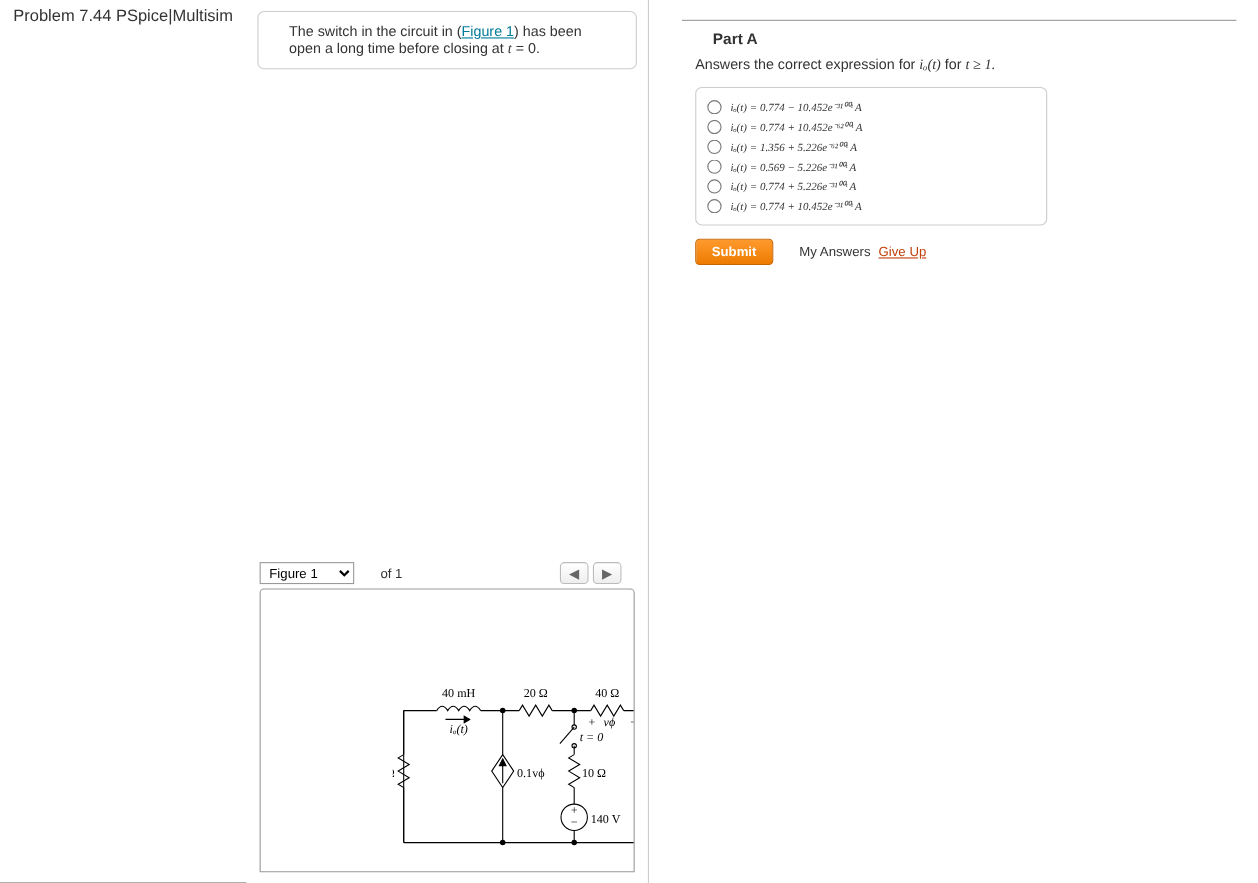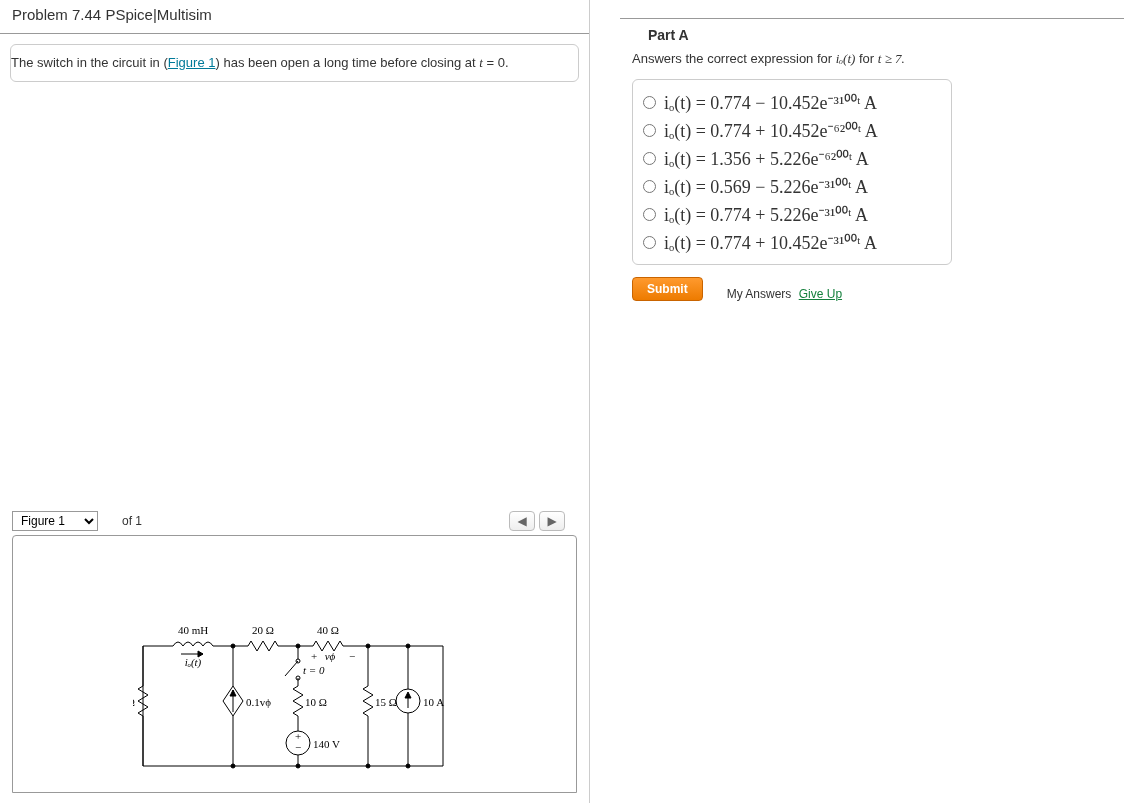--- a/index.html
+++ b/index.html
@@ -4,45 +4,45 @@
 <style>
   * { box-sizing: border-box; }
   body {
     margin: 0;
     font-family: Arial, Helvetica, sans-serif;
     font-size: 13px;
     color: #333;
     background: #fff;
   }
   .container { display: flex; width: 1144px; height: 803px; }
-  .left-pane { width: 590px; border-right: 1px solid #ccc; display:flex; flex-direction:column; }
+  .left-pane { width: 590px; border-right: 1px solid #ccc; display:flex; flex-direction:row; }
   .right-pane { flex: 1; padding: 20px 20px 0 30px; }
   .title-bar { padding: 6px 12px 10px 12px; font-size: 15px; color:#333; border-bottom: 1px solid #999; }
   .mid-left { padding:10px; flex:1; display:flex; flex-direction:column; }
-  .instr-box { border:1px solid #ccc; border-radius:6px; padding:10px 0; font-size:13px; }
+  .instr-box { border:1px solid #ccc; border-radius:6px; padding:10px 28px; font-size:13px; }
   .instr-box a { color:#007a99; text-decoration: underline; }
   .fig-block { margin-top:auto; }
   .fig-nav { display:flex; align-items:center; gap:6px; margin:6px 0 4px 2px; }
   .fig-select { border:1px solid #999; background:#fff; font-size:12px; padding:1px 4px; height:20px; width:86px;}
   .of1 { font-size:12px; margin-left:18px; }
   .nav-btns { margin-left:auto; display:flex; gap:4px; margin-right:14px;}
   .nav-btn { width:26px; height:20px; border:1px solid #bbb; border-radius:4px; background:linear-gradient(#fff,#eee); font-size:12px; color:#666; display:flex; align-items:center; justify-content:center; cursor:pointer;}
   .fig-canvas { border:1px solid #999; border-radius:4px 4px 0 0; height:258px; margin:0 2px 0 2px; position:relative; overflow:hidden;}
   .circuit { position:absolute; left:120px; top:80px; }
   .partA-top { border-top:1px solid #999; margin-top:-2px; padding-top:8px; }
   .partA-title { font-weight:bold; font-size:14px; margin-bottom:8px;padding-left:28px; }
   .prompt { font-size:13px; margin-bottom:12px; padding-left:12px;}
   .options-box { border:1px solid #ccc; border-radius:6px; padding:8px 10px; margin-left:12px; display:inline-block; min-width:320px;}
   .option-row { display:flex; align-items:center; gap:8px; padding:2px 0; }
   .option-row input { margin:0; }
-  .eq { font-family: 'Times New Roman', serif; font-size:18px; }
-  .submit-row { margin:12px 0 0 12px; display:flex; align-items:flex-end; gap:24px; }
+  .eq { font-family: 'Times New Roman', serif; font-size:10px;font-style:italic; }
+  .submit-row { margin:12px 0 0 12px; display:flex; align-items:center; gap:24px; }
   .submit-btn { background:linear-gradient(#ff9a2e,#ed7b00); color:#fff; border:1px solid #c96400; border-radius:4px; font-weight:bold; font-size:12px; padding:4px 14px; cursor:pointer; }
   .ans-links { font-size:12px; color:#333; }
-  .ans-links a { color:#15803d; text-decoration:underline; margin-left:4px; }
+  .ans-links a { color:#c2410c; text-decoration:underline; margin-left:4px; }
   .math-it { font-style: italic; font-family:'Times New Roman', serif;}
   svg text { font-family:'Times New Roman', serif; font-size:11px; }
 </style>
 </head>
 <body>
 
 <div class="container">
   <div class="left-pane">
     <div class="title-bar">Problem 7.44 PSpice|Multisim</div>
     <div class="mid-left">
@@ -148,21 +148,21 @@
           </svg>
         </div>
       </div>
     </div>
   </div>
 
   <div class="right-pane">
     <div class="partA-top">
       <div class="partA-title">Part A</div>
       <div class="prompt">
-        <span>Answers the correct expression for </span><span class="math-it">iₒ(t)</span><span> for </span><span class="math-it">t ≥ 7.</span>
+        <span>Answers the correct expression for </span><span class="math-it">iₒ(t)</span><span> for </span><span class="math-it">t ≥ 1.</span>
       </div>
       <div class="options-box">
         <div class="option-row">
             <input type="radio" name="ans" style="">
             <span class="eq">iₒ(t) = 0.774 − 10.452e⁻³¹⁰⁰ᵗ  A</span>
           </div>
         <div class="option-row">
             <input type="radio" name="ans" style="">
             <span class="eq">iₒ(t) = 0.774 + 10.452e⁻⁶²⁰⁰ᵗ  A</span>
           </div>

